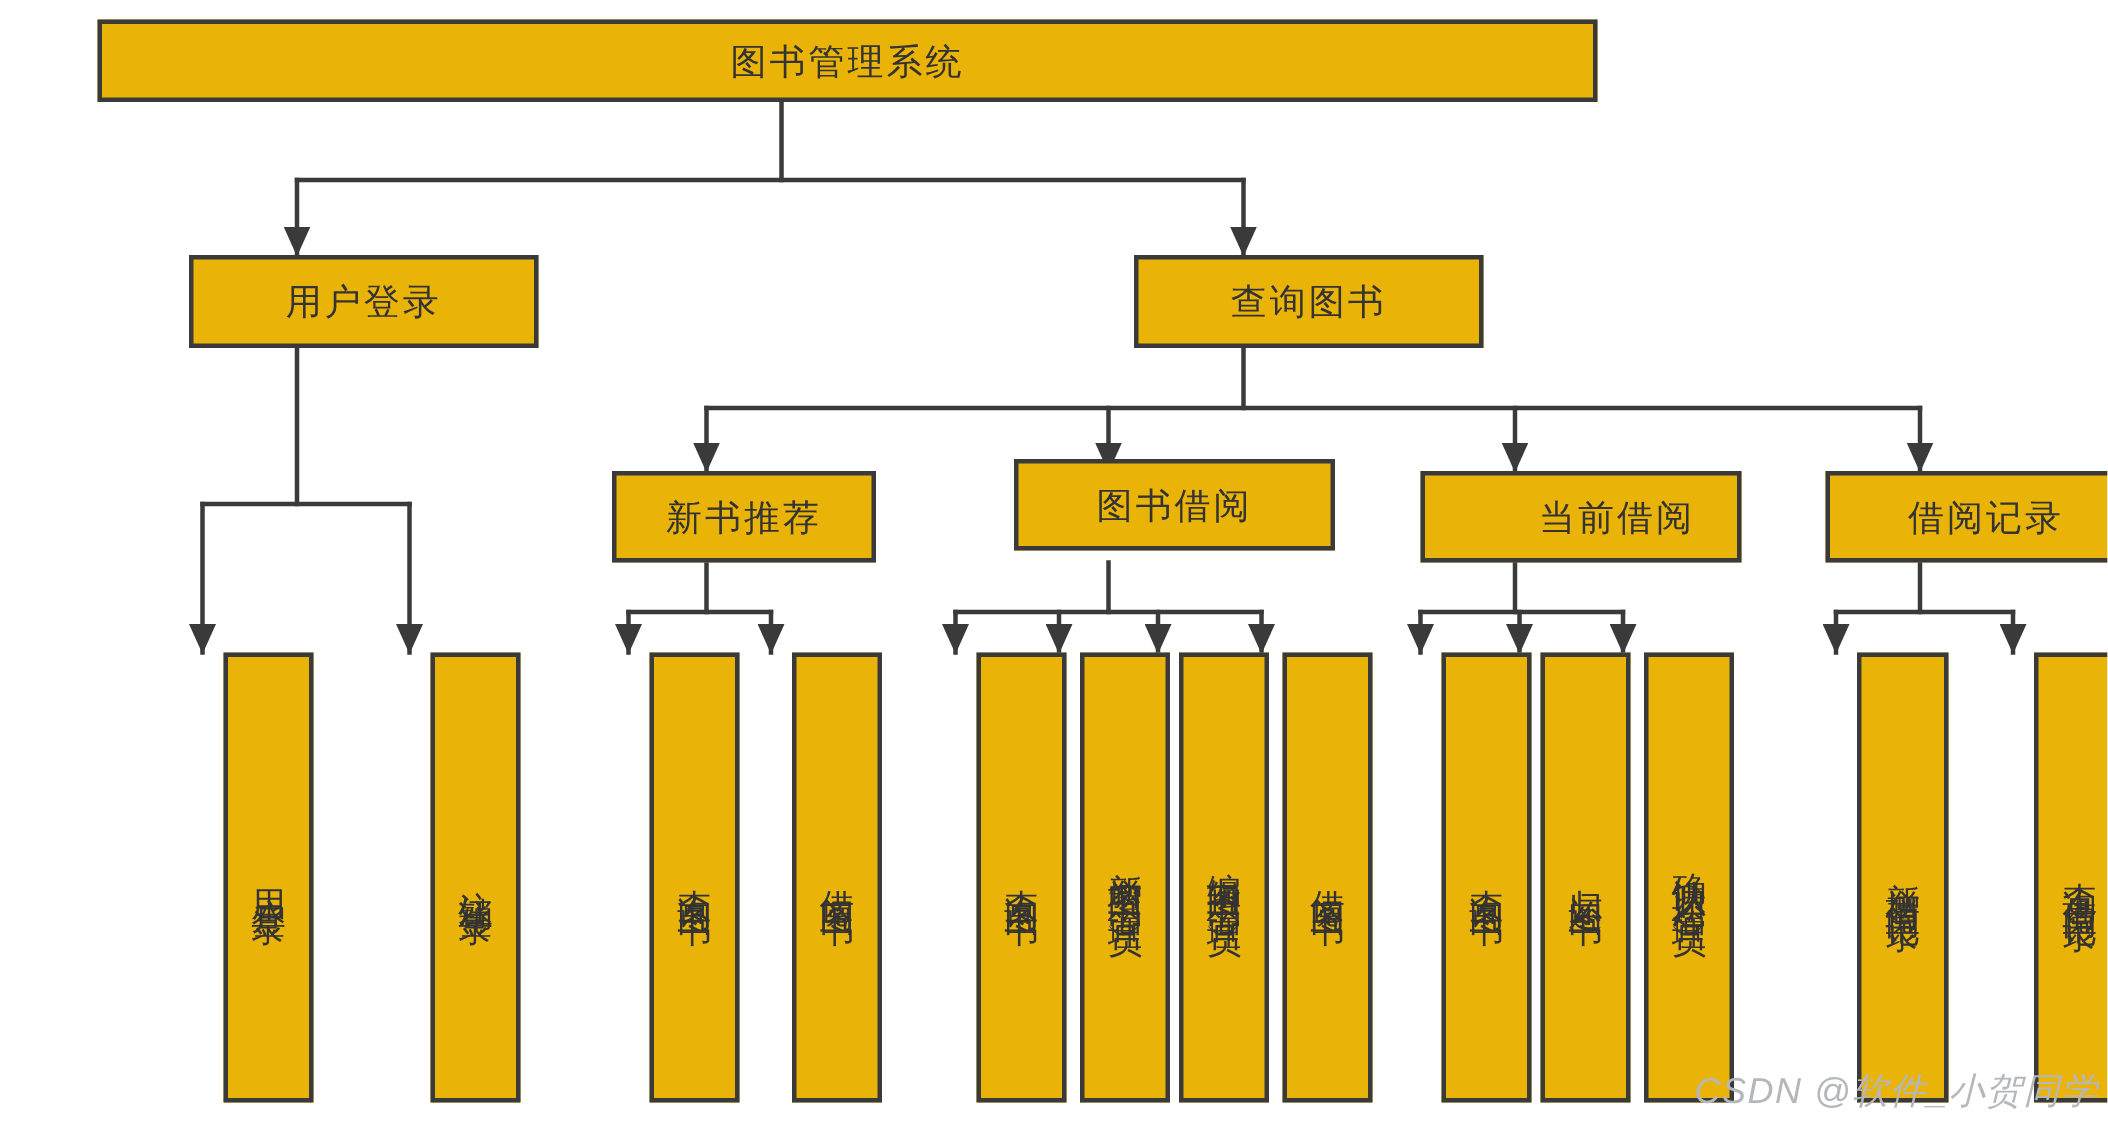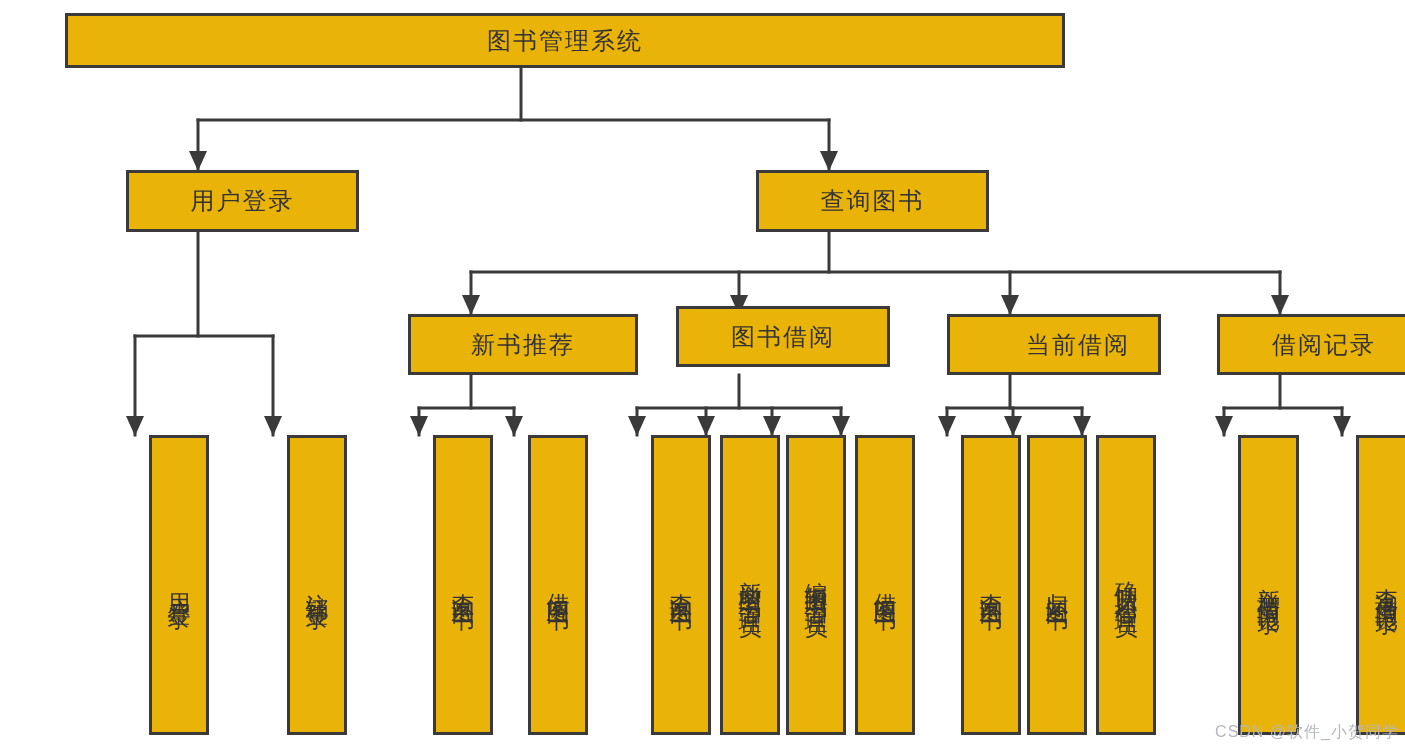--- a/index.html
+++ b/index.html
@@ -45,21 +45,21 @@
   .vbox {
     writing-mode: vertical-rl;
     font-size: 23px;
     letter-spacing: 5px;
     line-height: 1;
   }
   
   .n-root   { left: 21px;   top: 13px;  width: 1000px; height: 55px; }
   .n-l2-0   { left: 82px;   top: 170px; width: 233px;  height: 62px; }
   .n-l2-1   { left: 712px;  top: 170px; width: 233px;  height: 62px; }
-  .n-l3-0   { left: 364px;  top: 314px; width: 230px;  height: 61px; }
+  .n-l3-0   { left: 364px;  top: 314px; width: 176px;  height: 61px; }
   .n-l3-1   { left: 632px;  top: 306px; width: 214px;  height: 61px; }
   .n-l3-2   { left: 903px;  top: 314px; width: 214px;  height: 61px; padding-left: 48px; }
   .n-l3-3   { left: 1173px; top: 314px; width: 214px;  height: 61px; font-family: Liberation Mono, monospace; }
   .n-leaf   { top: 435px; width: 60px; height: 300px; }
   .n-lf-0   { left: 105px;  }
   .n-lf-1   { left: 243px;  }
   .n-lf-2   { left: 389px;  }
   .n-lf-3   { left: 484px;  }
   .n-lf-4   { left: 607px;  }
   .n-lf-5   { left: 676px;  }
@@ -67,25 +67,26 @@
   .n-lf-7   { left: 811px;  }
   .n-lf-8   { left: 917px;  }
   .n-lf-9   { left: 983px;  }
   .n-lf-10  { left: 1052px; }
   .n-lf-11  { left: 1194px; width: 61px; }
   .n-lf-12  { left: 1312px; width: 61px; }
   .watermark {
     position: absolute;
     right: 6px;
     bottom: 4px;
-    font-size: 16px;
+    font-size: 24px;
     letter-spacing: 1px;
     color: var(--wm);
     z-index: 5;
     white-space: nowrap;
+    font-style: italic;
   }
 </style>
 </head>
 <body>
 
 <div class="stage">
 
   <svg class="connectors" viewBox="0 0 1405 747" xmlns="http://www.w3.org/2000/svg">
     <defs>
       <marker id="arrow" markerUnits="userSpaceOnUse" markerWidth="20" markerHeight="18" refX="19" refY="9" orient="auto">

